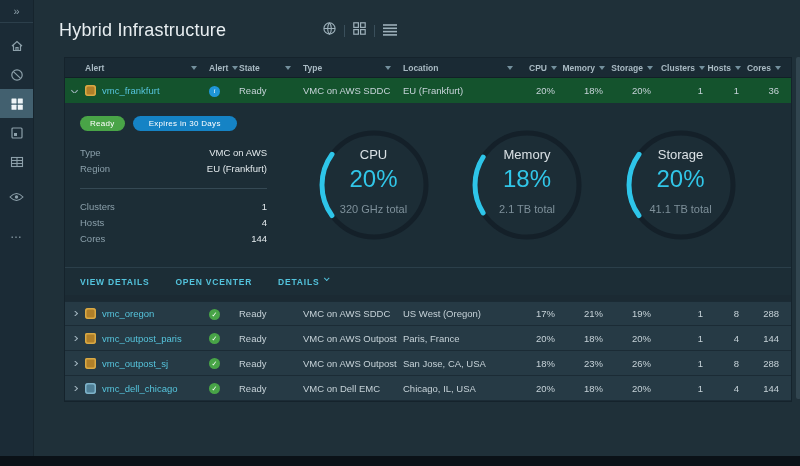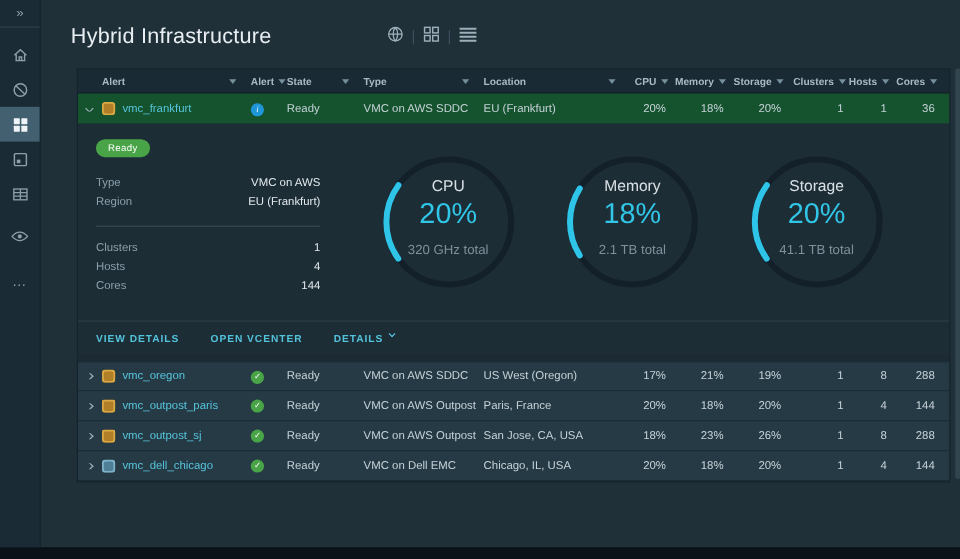--- a/index.html
+++ b/index.html
@@ -248,20 +248,21 @@
         <span class="cell num">20%</span>
         <span class="cell num">1</span>
         <span class="cell num">1</span>
         <span class="cell num">36</span>
       </div>
 
       <div class="detail">
         <div class="d-left">
           <div class="badges">
             <span class="pill green">Ready</span>
+            <span class="pill blue">Expires in 30 Days</span>
           </div>
           <div class="kv">
               <span class="k">Type</span>
               <span class="v">VMC on AWS</span>
             </div>
           <div class="kv">
               <span class="k">Region</span>
               <span class="v">EU (Frankfurt)</span>
             </div>
           <div class="d-div"></div>

